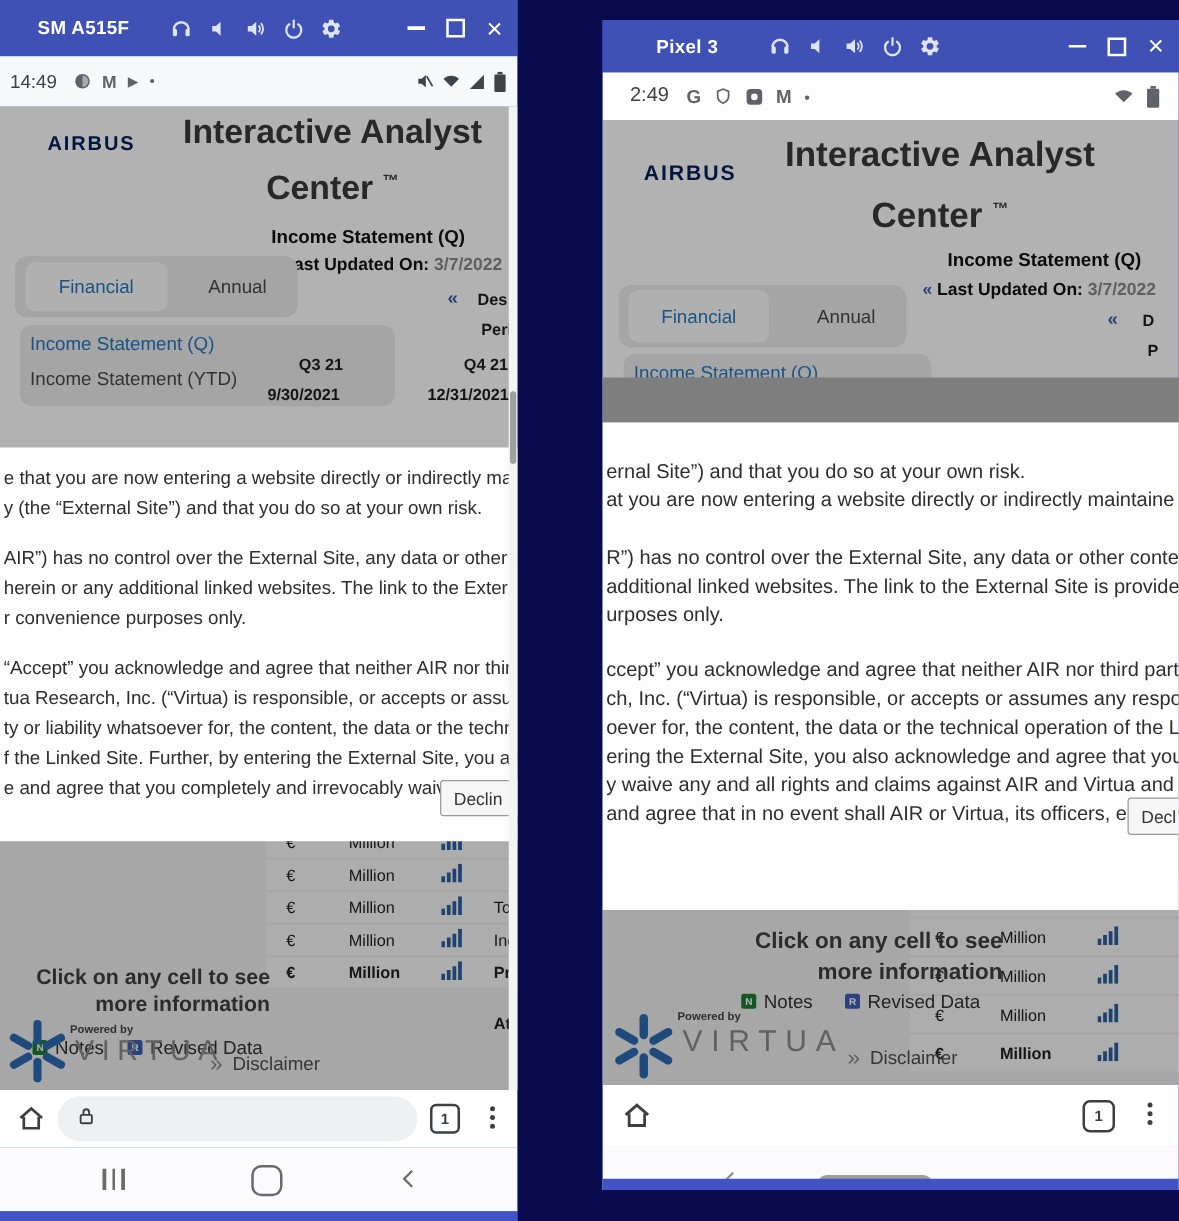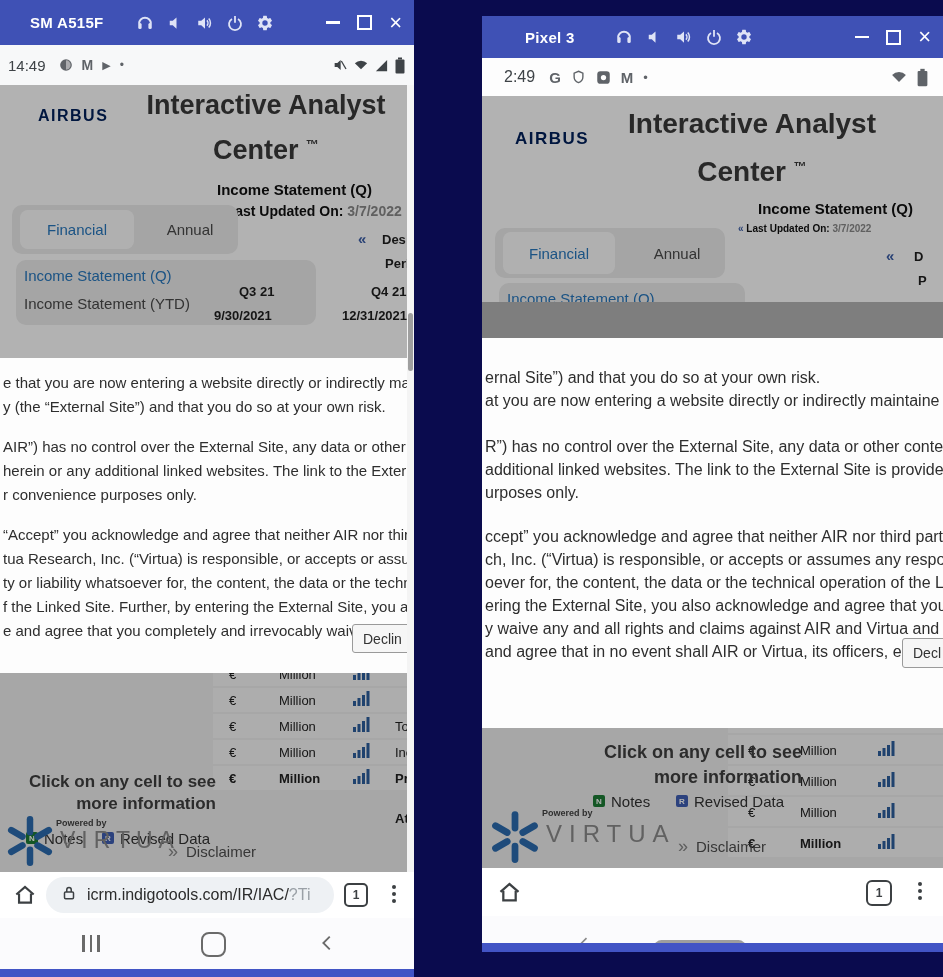--- a/index.html
+++ b/index.html
@@ -301,21 +301,20 @@
   <div class="urlbar" style="top:872px;height:46px">
     <span class="abs" style="left:12px;top:10px"><svg width="26" height="26" viewBox="0 0 24 24">
           <path d="M4 11.5 12 4.5l8 7" fill="none" stroke="#3c4043" stroke-width="2"></path>
           <path d="M6.5 10.5V19h11v-8.5" fill="none" stroke="#3c4043" stroke-width="2"></path>
         </svg></span>
     <div class="pill" style="left:46px;top:5px;width:288px;height:36px">
       <span style="margin-left:14px"><svg width="18" height="18" viewBox="0 0 24 24">
             <rect x="6" y="10.5" width="12" height="9" rx="1.5" fill="none" stroke="#3c4043" stroke-width="2"></rect>
             <path d="M9 10.5V7.5a3 3 0 0 1 6 0v3" fill="none" stroke="#3c4043" stroke-width="2"></path>
           </svg></span>
-      <span class="urltxt" style="margin-left:9px"><span>icrm.indigotools.com/IR/IAC/</span><span class="urltail">?Ti</span></span>
     </div>
     <div class="tabcount" style="left:344px;top:11px;width:20px;height:20px">
         <span>1</span>
       </div>
     <div class="kebab" style="left:392px;top:13px">
         <i></i>
         <i></i>
         <i></i>
       </div>
   </div>
@@ -410,21 +409,21 @@
   </div>
 
   <div class="webview" style="top:80px;height:772px">
 
     <div class="abs" style="left:33px;top:33px;font-weight:bold;font-size:17px;letter-spacing:1.5px;color:#00205b">AIRBUS</div>
     <div class="abs pagetitle" style="left:105px;top:6px;width:330px;font-size:28px;line-height:43px">
       <div>Interactive Analyst</div>
       <div><span>Center</span> <sup style="font-size:13px">™</sup></div>
     </div>
     <div class="abs b" style="left:276px;top:104px;font-size:15px;color:#111">Income Statement (Q)</div>
-    <div class="abs nowrap" style="left:256px;top:127px;font-size:10px">
+    <div class="abs nowrap" style="left:256px;top:127px;font-size:14px">
       <span class="guill">«</span>
       <span class="b" style="color:#111">Last Updated On:</span>
       <span class="b" style="color:#8a8a8a">3/7/2022</span>
     </div>
 
     <div class="abs tabbox" style="left:13px;top:132px;width:230px;height:50px"></div>
     <div class="abs chip blue" style="left:21px;top:136px;width:112px;height:42px">Financial</div>
     <div class="abs tabtxt" style="left:150px;top:132px;width:90px;height:50px">Annual</div>
     <div class="abs tabbox" style="left:17px;top:187px;width:246px;height:40px"></div>
     <div class="abs menuitem blue" style="left:25px;top:194px">Income Statement (Q)</div>

